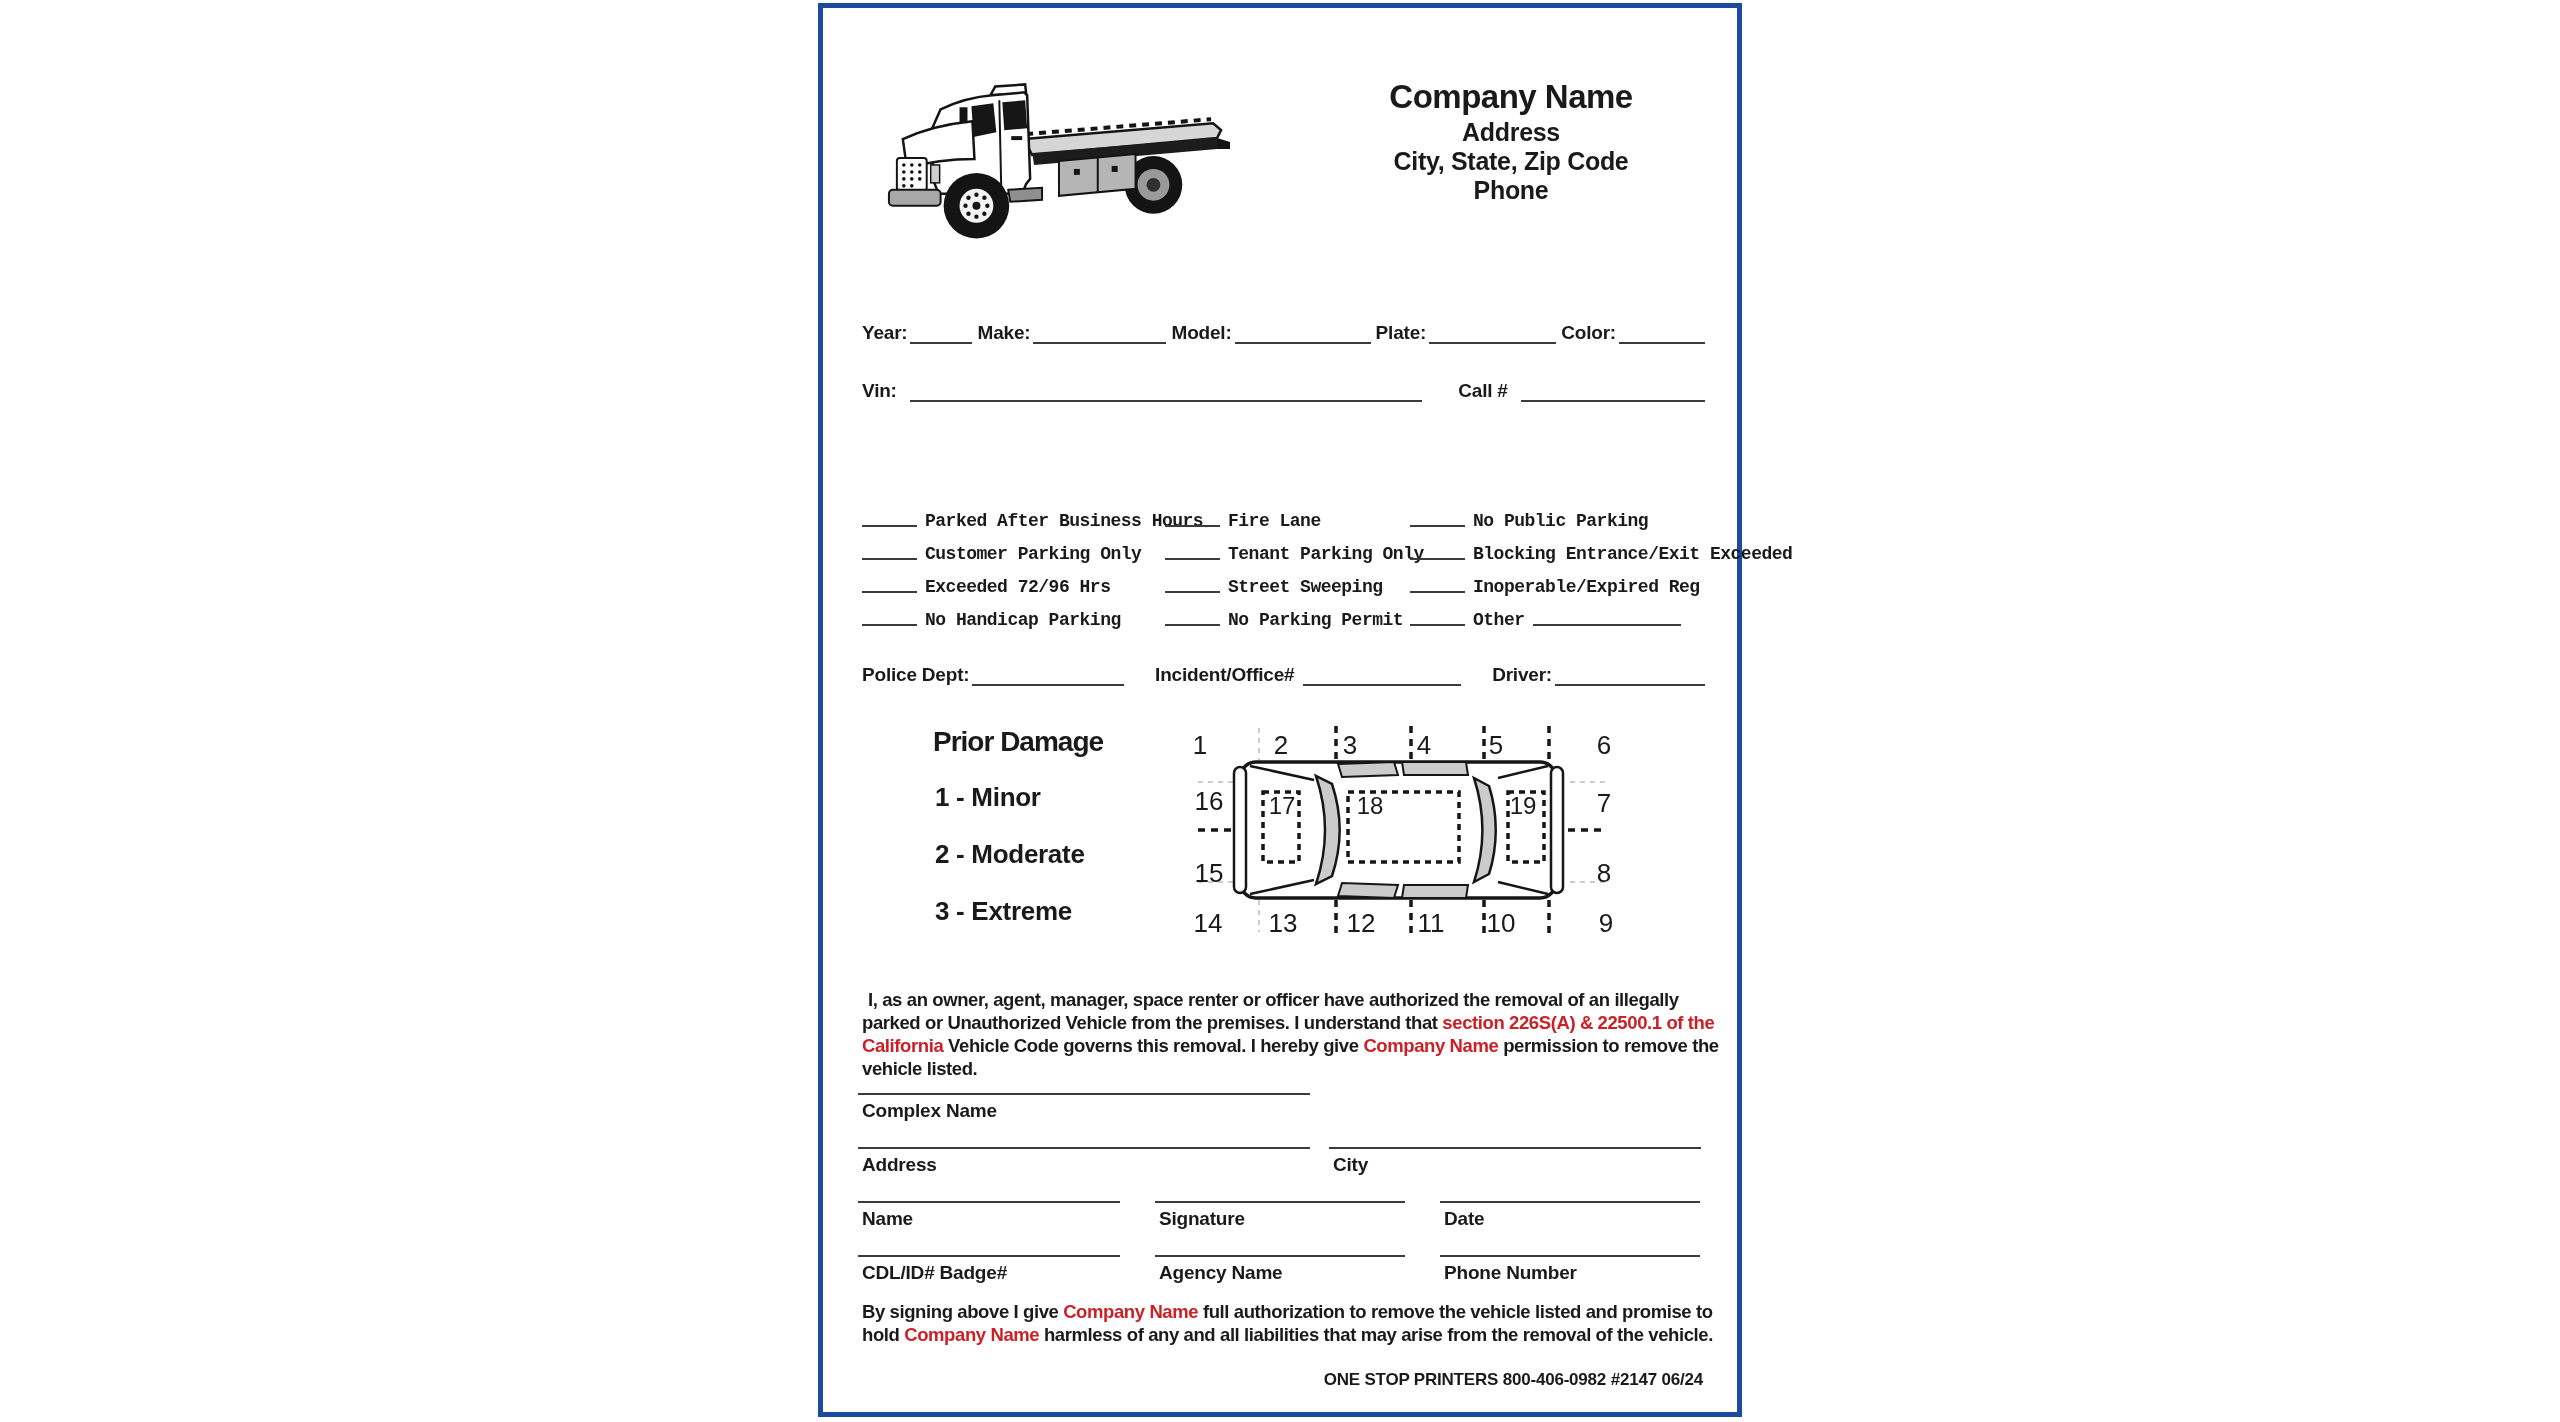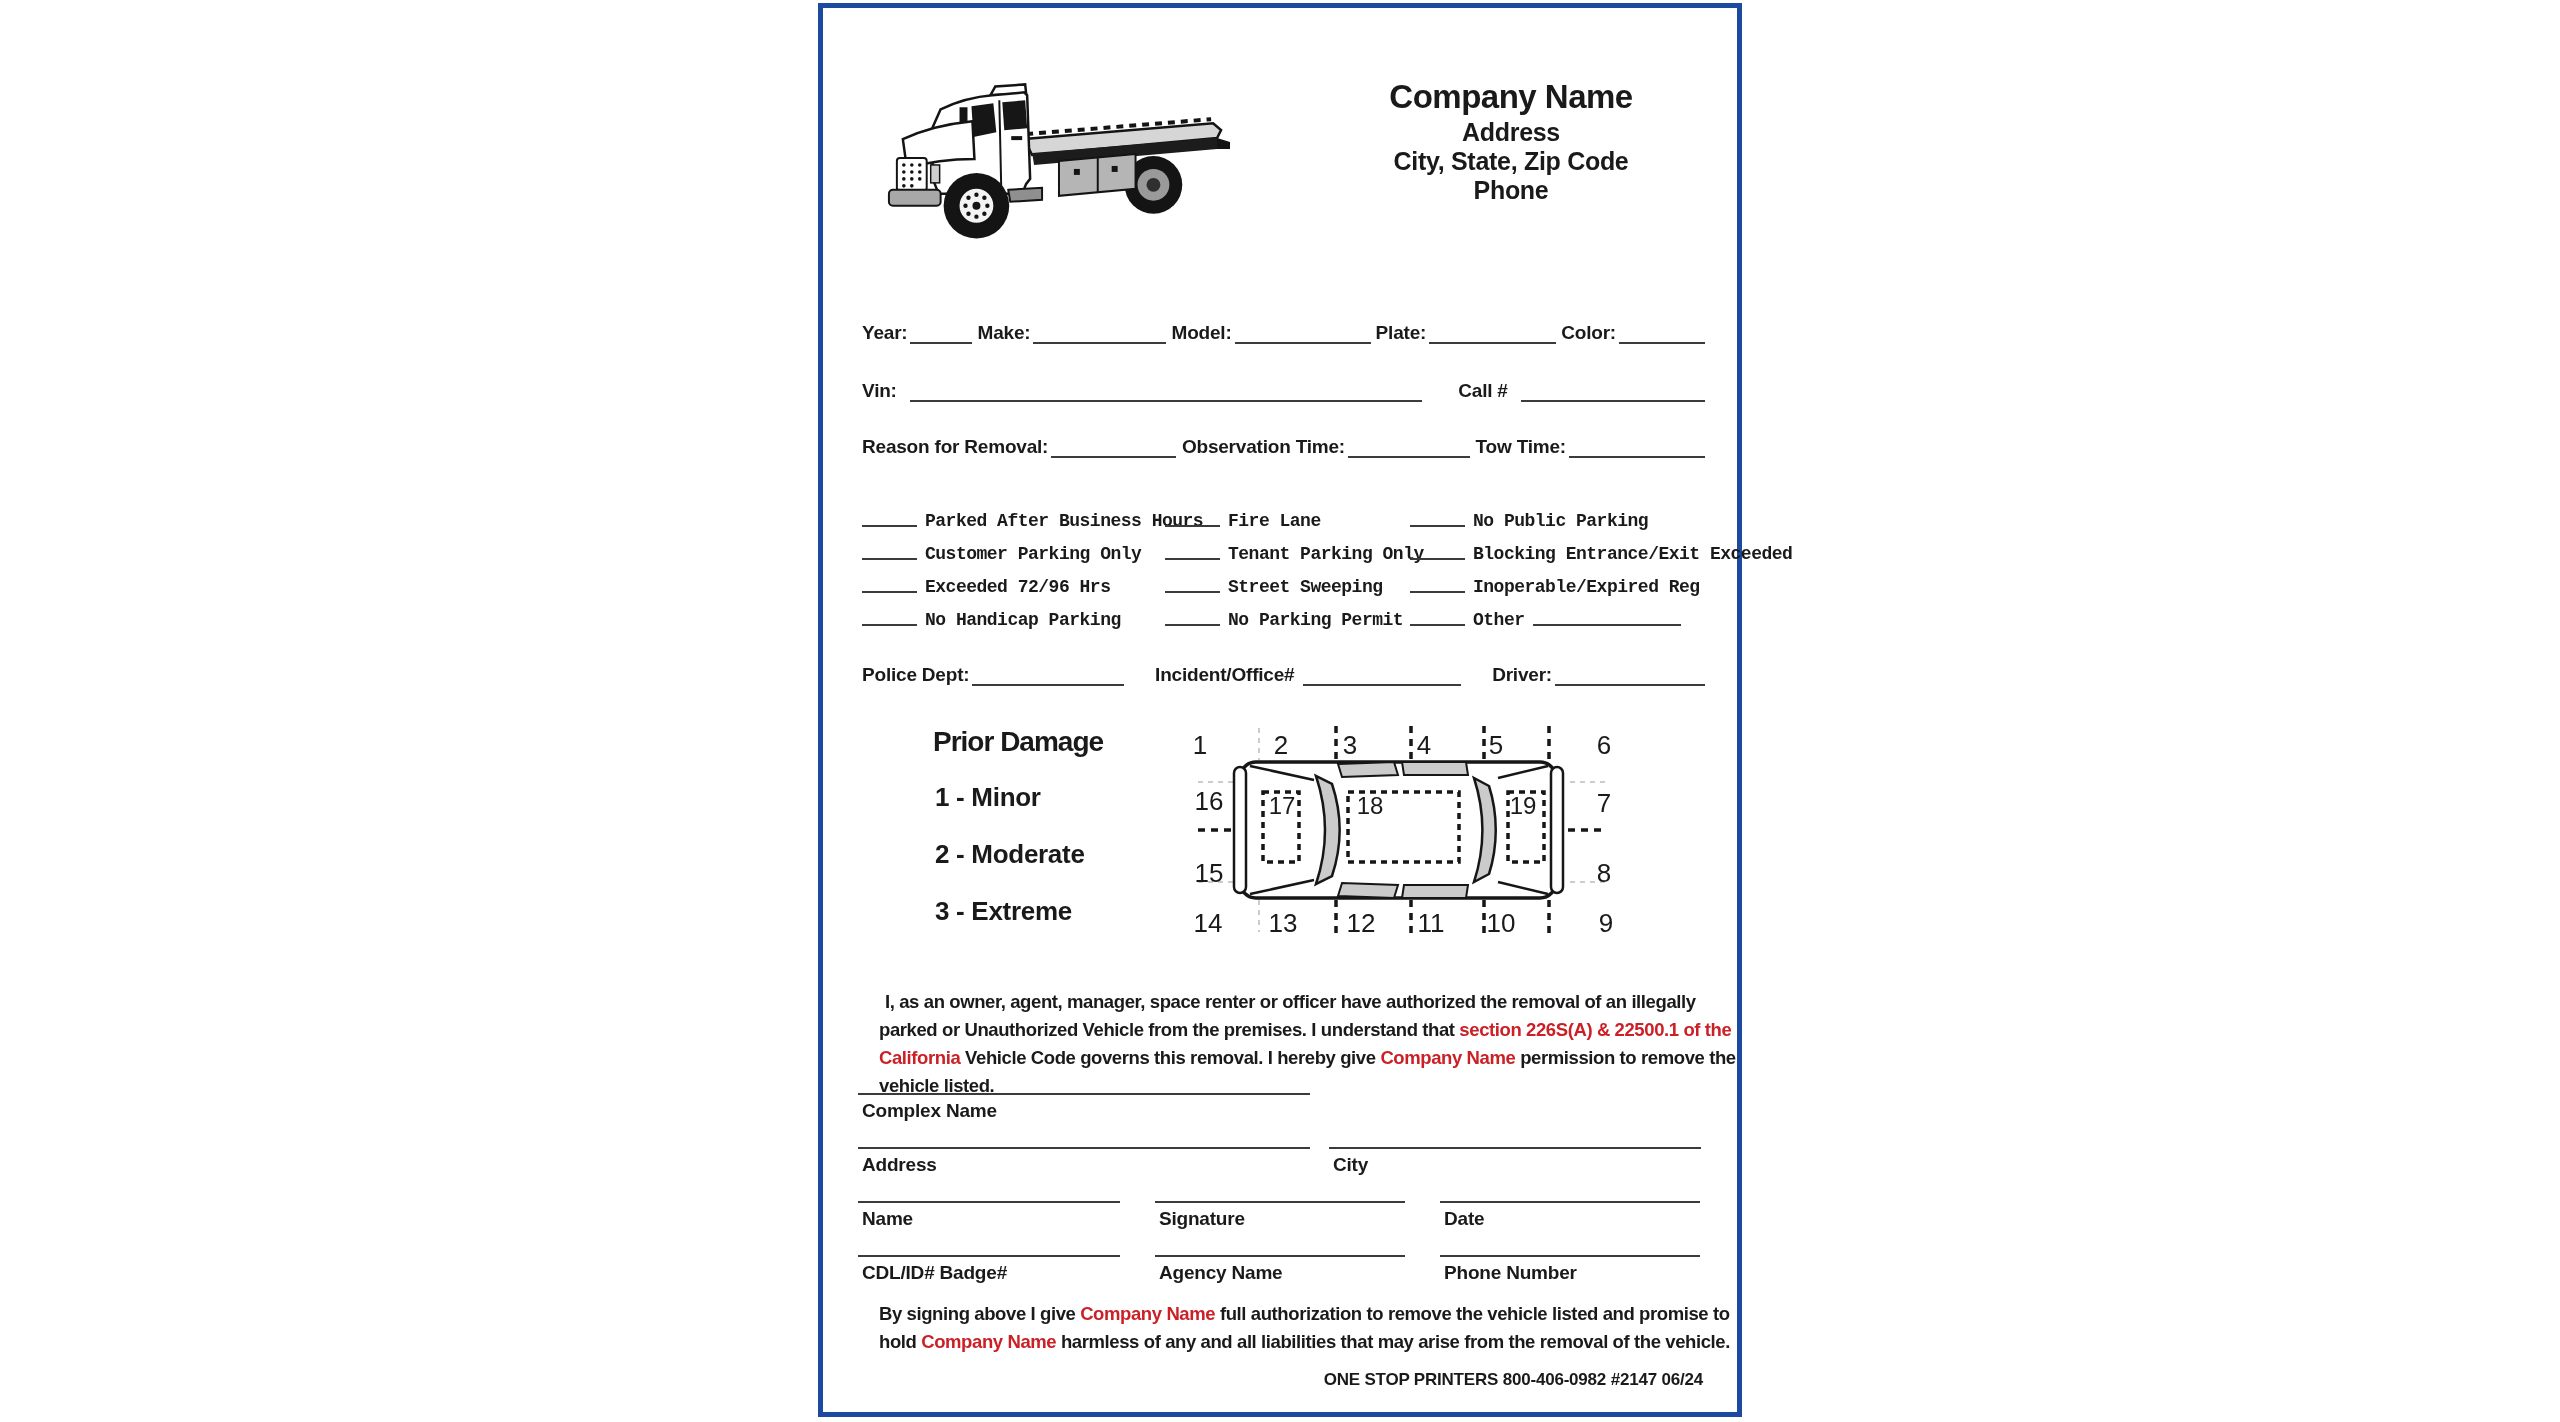--- a/index.html
+++ b/index.html
@@ -30,21 +30,21 @@
     grid-template-columns:303px 245px auto;grid-auto-rows:33px;align-items:end;}
   .cb{display:flex;align-items:flex-start;font-family:Liberation Mono, monospace;}
   .blank{width:55px;margin-right:8px;border-bottom:2px solid #3b3b3b;height:14px;flex:0 0 auto;}
   .cbtxt{font-size:18px;font-weight:600;letter-spacing:-0.5px;white-space:nowrap;}
   .tail{width:148px;margin-left:8px;border-bottom:2px solid #3b3b3b;height:14px;}
   
   .pdtitle{position:absolute;left:110px;top:718px;font-size:28px;font-weight:700;letter-spacing:-1px;}
   .pditem{position:absolute;left:112px;font-size:26px;font-weight:600;letter-spacing:-0.3px;}
   .diagram{position:absolute;left:363px;top:712px;width:440px;height:220px;}
   
-  .para{position:absolute;left:56px;width:860px;font-size:18.5px;line-height:28px;
+  .para{position:absolute;left:39px;width:860px;font-size:18.5px;line-height:23px;
     letter-spacing:-0.4px;font-weight:600;}
   .red{color:#cc2027;}
   
   .sline{position:absolute;border-top:2.5px solid #3b3b3b;height:0;}
   .slbl{position:absolute;font-size:19px;font-weight:600;letter-spacing:-0.2px;white-space:nowrap;}
   .footer{position:absolute;right:34px;top:1362px;font-size:17px;font-weight:700;letter-spacing:-0.2px;}
   svg text{font-family:"Liberation Sans","DejaVu Sans",sans-serif;}
 </style>
 </head>
 <body>
@@ -144,34 +144,20 @@
     <span class="fgroup">
         <span class="lbl">Plate:</span>
         <span class="line" style="width:127px"></span>
       </span>
     <span class="fgroup">
         <span class="lbl">Color:</span>
         <span class="line" style="width:86px"></span>
       </span>
   </div>
 
-  <div class="frow" style="top:428px">
-    <span class="fgroup">
-        <span class="lbl">Reason for Removal:</span>
-        <span class="line" style="width:125px"></span>
-      </span>
-    <span class="fgroup">
-        <span class="lbl">Observation Time:</span>
-        <span class="line" style="width:122px"></span>
-      </span>
-    <span class="fgroup">
-        <span class="lbl">Tow Time:</span>
-        <span class="line" style="width:136px"></span>
-      </span>
-  </div>
 
   <div class="cbgrid">
     <div class="cb">
         <span class="blank"></span>
         <span class="cbtxt">Parked After Business Hours</span>
       </div>
     <div class="cb">
         <span class="blank"></span>
         <span class="cbtxt">Fire Lane</span>
       </div>

